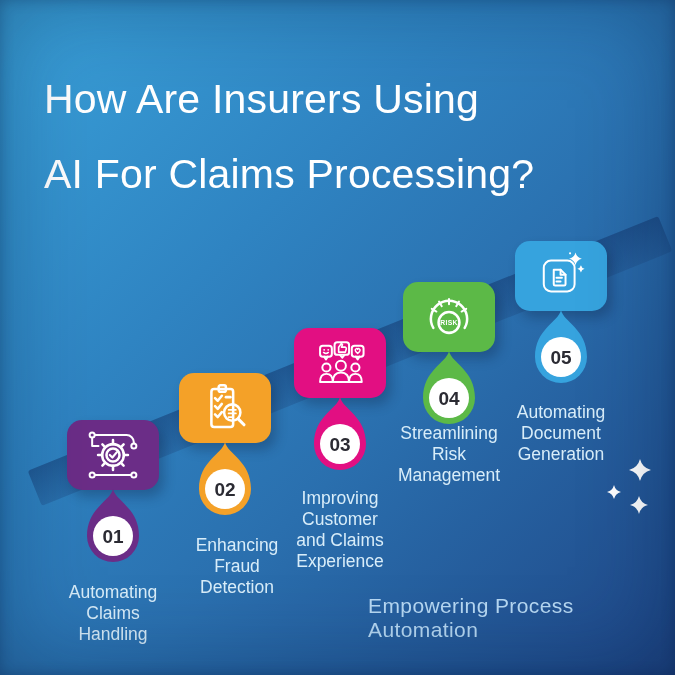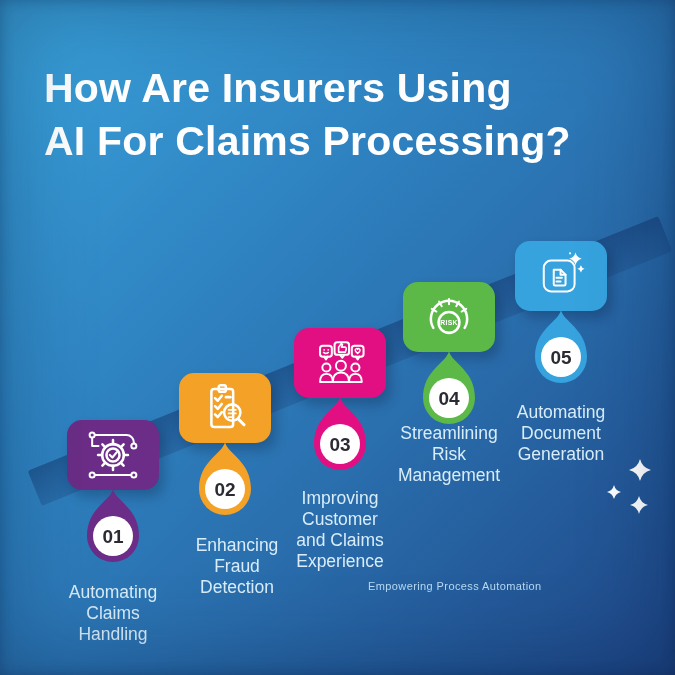--- a/index.html
+++ b/index.html
@@ -5,21 +5,21 @@
   html,body{margin:0;padding:0;background:#10305f;}
   .canvas{
     position:relative;width:675px;height:675px;overflow:hidden;
     font-family:"Liberation Sans",sans-serif;
     background:linear-gradient(135deg,#3aa2da 0%,#2f84c2 35%,#2a6fae 60%,#1e4585 100%);
   }
   .vignette{position:absolute;inset:0;pointer-events:none;z-index:9;
     box-shadow:inset 0 0 90px rgba(6,28,66,.38), inset 0 0 14px rgba(6,28,66,.30);}
   .title{
     position:absolute;left:44px;top:62px;width:600px;
-    color:#fff;font-size:41px;line-height:53px;font-weight:bold;
+    color:#fff;font-size:41px;line-height:75px;font-weight:normal;
     white-space:pre-line;letter-spacing:.2px;z-index:3;
   }
   .band{
     position:absolute;left:10px;top:342px;width:680px;height:38px;
     background:linear-gradient(to bottom,rgba(18,52,106,.50),rgba(28,70,125,.32));
     transform:rotate(-22deg);z-index:1;border-radius:3px;
   }
   .step{position:absolute;z-index:2;}
   .box{
     position:absolute;width:92px;height:70px;border-radius:15px;
@@ -34,21 +34,21 @@
   }
   .label{
     position:absolute;width:170px;text-align:center;
     color:#d8edf9;font-size:17.5px;line-height:21px;font-weight:normal;
     white-space:pre-line;z-index:3;
   }
   .sparkles{position:absolute;left:602px;top:450px;z-index:2;}
   .brand{position:absolute;left:368px;top:578px;z-index:4;color:#fff;}
   .brand .logo-row{font-size:44px;font-weight:bold;letter-spacing:-1px;line-height:44px;display:flex;align-items:flex-start;}
   .brand .reg{font-size:13px;font-weight:bold;margin-top:2px;margin-left:2px;}
-  .brand .tagline{margin-top:2px;font-size:11px;letter-spacing:.4px;color:#b7d9f3;font-weight:normal;}
+  .brand .tagline{margin-top:16px;font-size:21px;letter-spacing:.4px;color:#b7d9f3;font-weight:normal;}
   .icon-stroke{stroke:#fff;fill:none;stroke-width:2.8;stroke-linecap:round;stroke-linejoin:round;}
   .icon-thin{stroke:#fff;fill:none;stroke-width:2.2;stroke-linecap:round;stroke-linejoin:round;}
   .icon-fill{fill:#fff;stroke:none;}
   .risk-text{font-family:"Liberation Sans",sans-serif;font-size:7.5px;font-weight:bold;fill:#fff;text-anchor:middle;letter-spacing:.4px;}
 </style>
 </head>
 <body>
 
 <div class="canvas">
 

